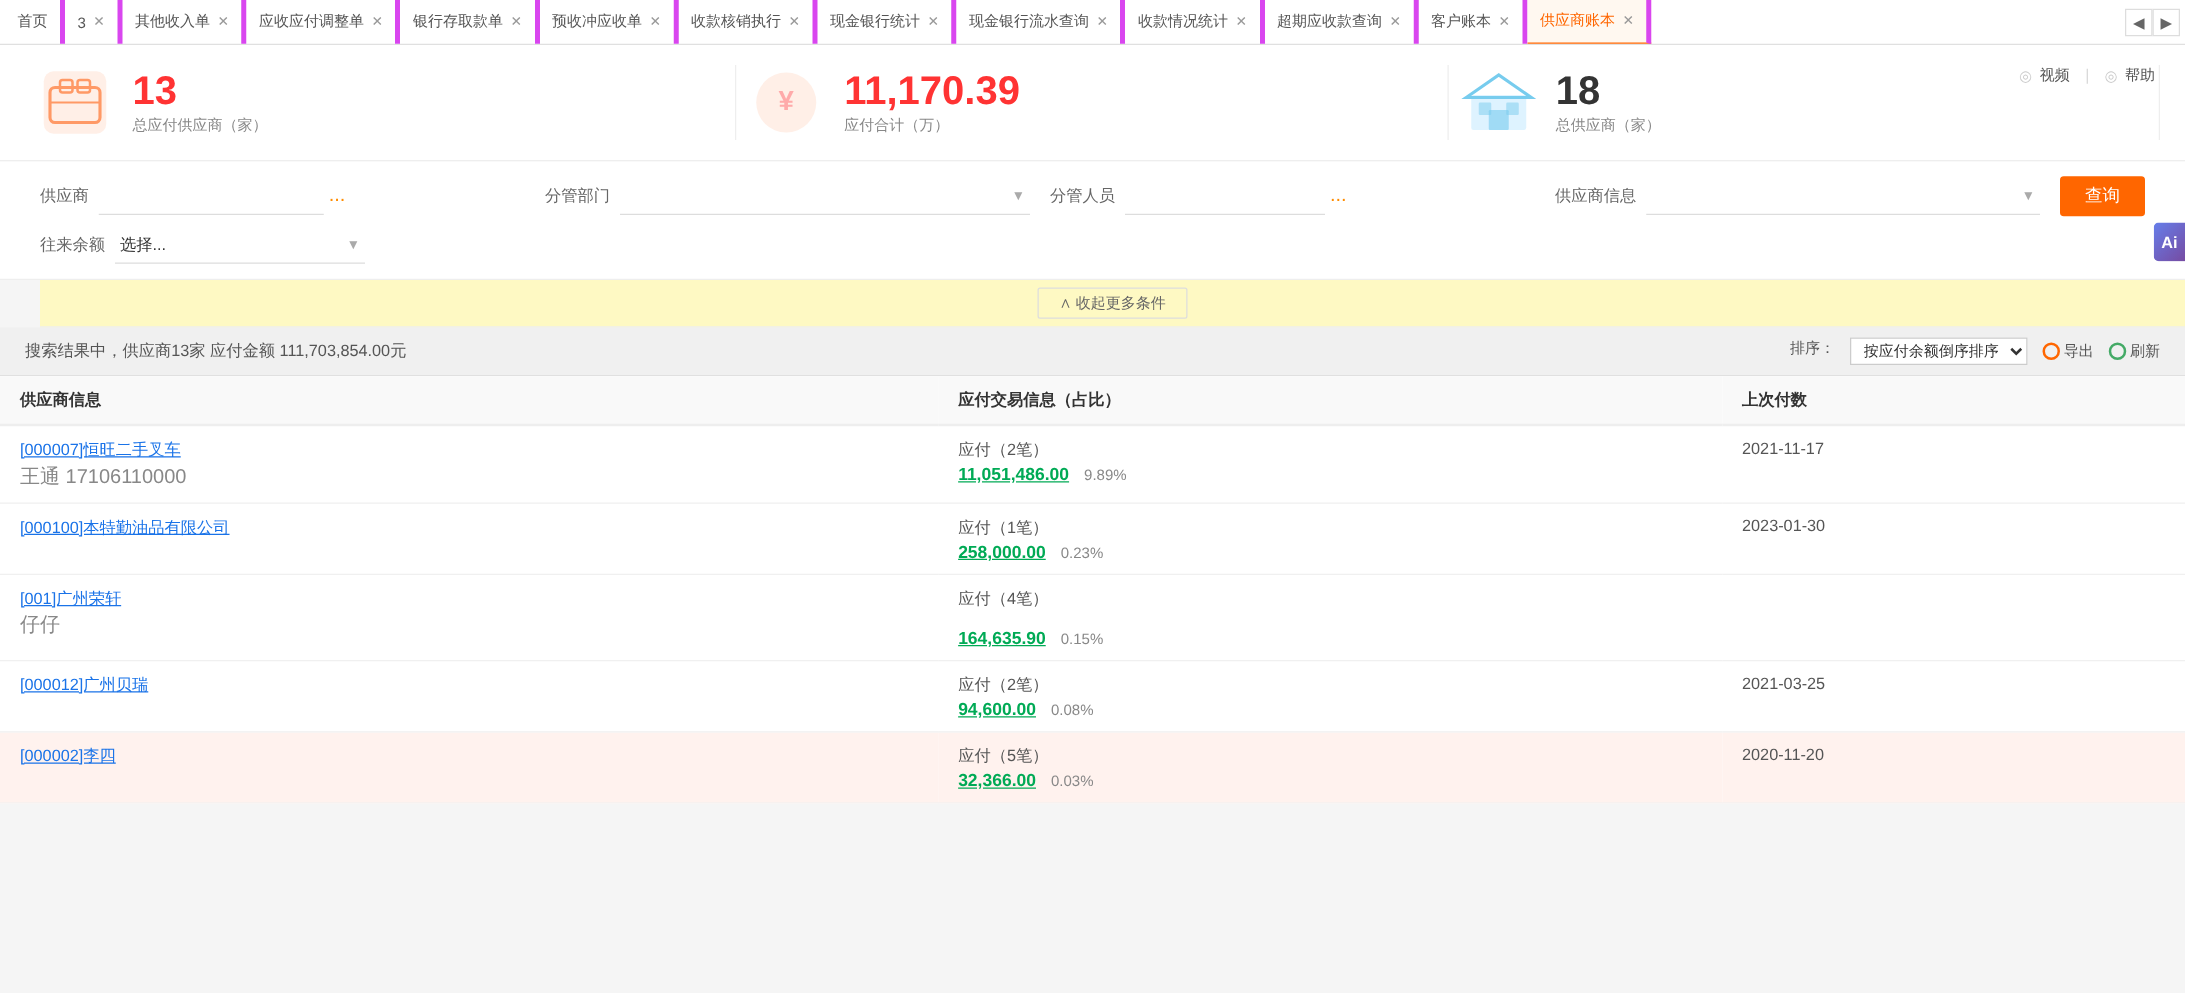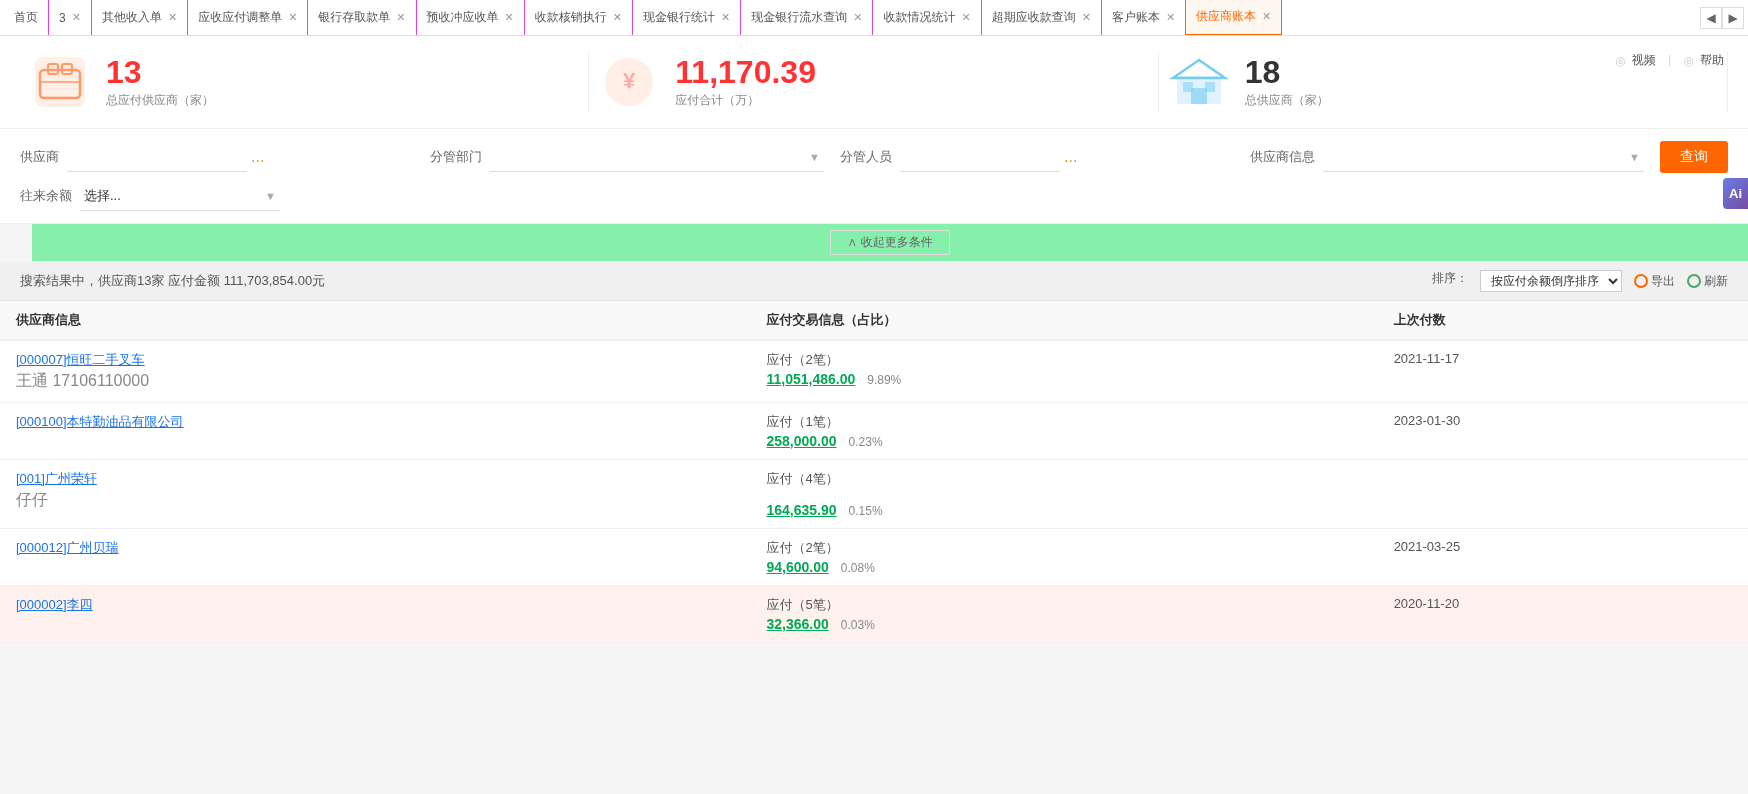--- a/index.html
+++ b/index.html
@@ -16,21 +16,21 @@
       white-space: nowrap;
       overflow: hidden;
     }
     .nav-tab {
       display: inline-flex;
       align-items: center;
       padding: 0 10px;
       height: 36px;
       font-size: 12px;
       color: #555;
-      border-right: 1px solid #d946ef;
+      border-right: 4px solid #d946ef;
       cursor: pointer;
       white-space: nowrap;
       flex-shrink: 0;
     }
     .nav-tab.active { color: #ff6600; border-bottom: 2px solid #ff6600; background: #fff8f0; }
     .nav-tab .close-x {
       margin-left: 6px;
       color: #999;
       font-size: 11px;
       cursor: pointer;
@@ -92,21 +92,21 @@
       display: flex;
       align-items: center;
       font-size: 12px;
       color: #666;
     }
     .top-right-links span { margin: 0 4px; color: #ccc; }
 
     
     .filter-area {
       background: #fff;
-      padding: 12px 20px;
+      padding: 12px 32px;
       border-bottom: 1px solid #eee;
     }
     .filter-row {
       display: flex;
       align-items: center;
       margin-bottom: 8px;
       gap: 16px;
     }
     .filter-row:last-child { margin-bottom: 0; }
     .filter-item {
@@ -172,21 +172,21 @@
       padding: 6px 20px;
       font-size: 14px;
       cursor: pointer;
       border-radius: 3px;
       height: 32px;
       flex-shrink: 0;
     }
     .collapse-bar {
       text-align: center;
       padding: 6px 0;
-      background: #86efac;
+      background: #fef9c3;
       border-bottom: 1px solid #eee;
       margin-left: 32px;
     }
     .collapse-btn {
       background: none;
       border: 1px solid #ddd;
       padding: 3px 16px;
       font-size: 12px;
       color: #666;
       cursor: pointer;

